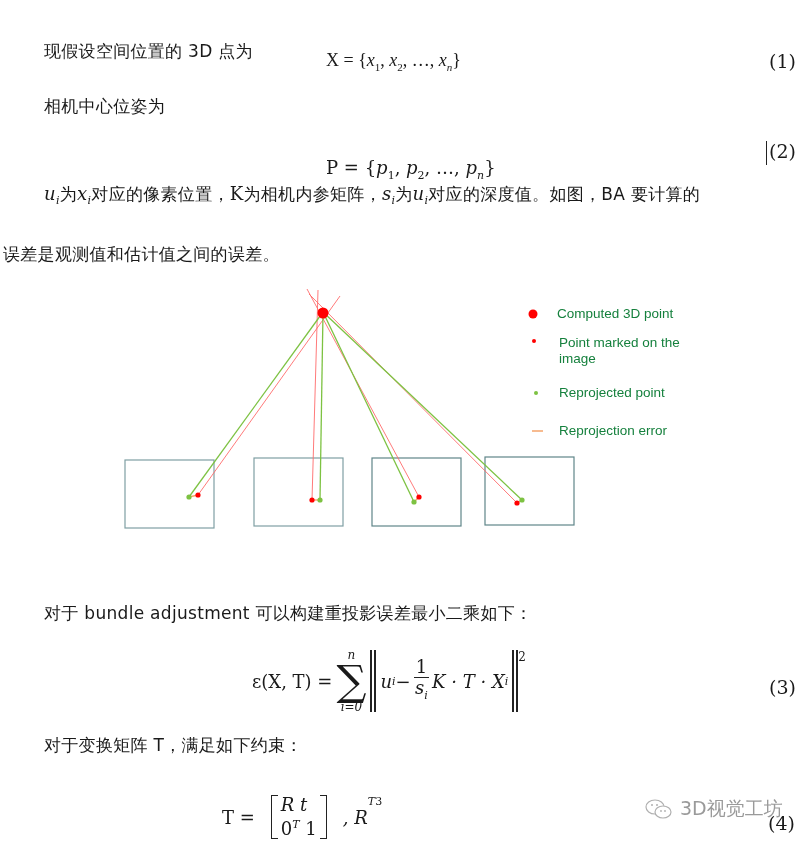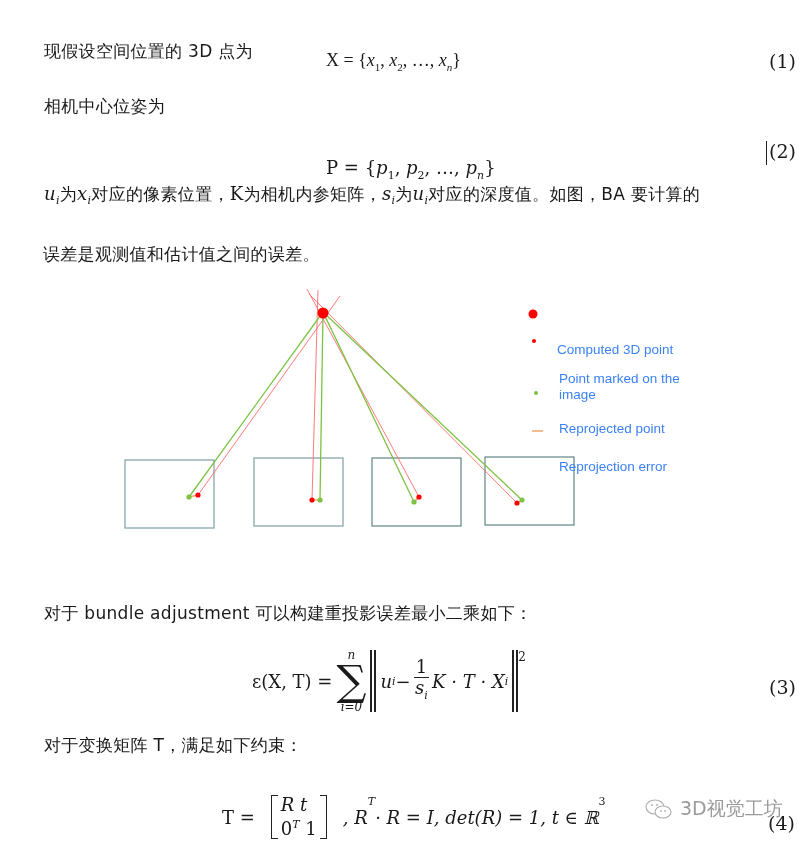--- a/index.html
+++ b/index.html
@@ -4,21 +4,21 @@
 <style>
   html, body { margin: 0; padding: 0; background: #ffffff; }
   body { width: 812px; height: 845px; position: relative; overflow: hidden;
          font-family: "DejaVu Sans", "Liberation Sans", sans-serif; color: #1a1a1a; }
   .abs { position: absolute; }
   .cn { font-size: 17px; letter-spacing: 0.3px; }
   .eq { font-family: "DejaVu Serif", "Liberation Serif", serif; font-size: 18px; white-space: nowrap; }
   .eqnum { font-family: "DejaVu Serif", "Liberation Serif", serif; font-size: 19px; }
   .it { font-style: italic; }
   sub, sup { font-size: 11px; }
-  .legend-text { font-family: "Liberation Sans", sans-serif; font-size: 13.5px; color: #3b82f6; line-height: 16px; margin-top: 36px; }
+  .legend-text { font-family: "Liberation Sans", sans-serif; font-size: 13.5px; color: #15803d; line-height: 16px; }
   .watermark { font-family: "DejaVu Sans", sans-serif; font-size: 19px; color: #9a9a9a; }
   .frac { display: inline-flex; flex-direction: column; align-items: center; vertical-align: middle; margin: 0 3px; }
   .frac .num { border-bottom: 1px solid #222; padding: 0 2px; line-height: 20px; }
   .frac .den { line-height: 20px; }
   .sum { display: inline-flex; flex-direction: column; align-items: center; vertical-align: middle; margin: 0 4px; }
   .sum .big { font-size: 42px; line-height: 38px; }
   .sum .lim { font-size: 12px; font-style: italic; line-height: 14px; }
   .matrix { display: inline-flex; vertical-align: middle; align-items: stretch; margin: 0 16px; }
   .bracket { width: 6px; border: 1.5px solid #222; }
   .bracket.l { border-right: none; }
@@ -39,21 +39,21 @@
 
 <div class="abs eq" style="left:326px; top:157px;">
   <span>P = {</span><span class="it">p</span><sub>1</sub>, <span class="it">p</span><sub>2</sub>, …, <span class="it">p</span><sub class="it">n</sub><span>}</span>
 </div>
 <div class="abs" style="left:766px; top:141px; width:1px; height:24px; background:#222;"></div>
 <div class="abs eqnum" style="left:769px; top:140px;">(2)</div>
 
 <div class="abs cn" style="left:44px; top:183px; white-space:nowrap;">
   <span class="eq it" style="font-size:18px;">u</span><sub class="it" style="font-family:'DejaVu Serif',serif;">i</sub><span>为</span><span class="eq it" style="font-size:18px;">x</span><sub class="it" style="font-family:'DejaVu Serif',serif;">i</sub><span>对应的像素位置，</span><span class="eq" style="font-size:18px;">K</span><span>为相机内参矩阵，</span><span class="eq it" style="font-size:18px;">s</span><sub class="it" style="font-family:'DejaVu Serif',serif;">i</sub><span>为</span><span class="eq it" style="font-size:18px;">u</span><sub class="it" style="font-family:'DejaVu Serif',serif;">i</sub><span>对应的深度值。如图，BA 要计算的</span>
 </div>
-<div class="abs cn" style="left:3px; top:243px;margin-left:40px;">误差是观测值和估计值之间的误差。</div>
+<div class="abs cn" style="left:3px; top:243px;">误差是观测值和估计值之间的误差。</div>
 
 <svg class="abs" style="left:0; top:280px;" width="812" height="270" viewBox="0 280 812 270">
 
   <g>
     <rect x="125" y="460" width="89" height="68" fill="none" stroke="#7f9fa3" stroke-width="1.2"></rect>
     <rect x="254" y="458" width="89" height="68" fill="none" stroke="#7f9fa3" stroke-width="1.2"></rect>
     <rect x="372" y="458" width="89" height="68" fill="none" stroke="#5f8589" stroke-width="1.2"></rect>
     <rect x="485" y="457" width="89" height="68" fill="none" stroke="#5f8589" stroke-width="1.2"></rect>
   </g>
 
@@ -141,21 +141,20 @@
   <span class="matrix">
     <span class="bracket l"></span>
     <span class="mrows">
       <span class="it">R t</span>
       <span><span>0</span><sup class="it">T</sup><span> 1</span></span>
     </span>
     <span class="bracket r"></span>
   </span>
   <span class="it">, R</span>
     <sup class="it" style="align-self:flex-start;">T</sup>
-    <span class="it"> · R = I, det(R) = 1, t ∈ ℝ</span>
     <sup style="align-self:flex-start;">3</sup>
 </div>
 <div class="abs eqnum" style="left:768px; top:812px;">(4)</div>
 
 <div class="abs" style="left:644px; top:796px; display:flex; align-items:center; gap:6px;">
   <svg width="30" height="24" viewBox="0 0 30 24">
     <ellipse cx="11" cy="10" rx="9" ry="7" fill="none" stroke="#b0b0b0" stroke-width="1.2"></ellipse>
     <ellipse cx="19" cy="15" rx="8" ry="6" fill="#fff" stroke="#b0b0b0" stroke-width="1.2"></ellipse>
     <circle cx="8" cy="8" r="1" fill="#b0b0b0"></circle>
     <circle cx="13" cy="8" r="1" fill="#b0b0b0"></circle>

